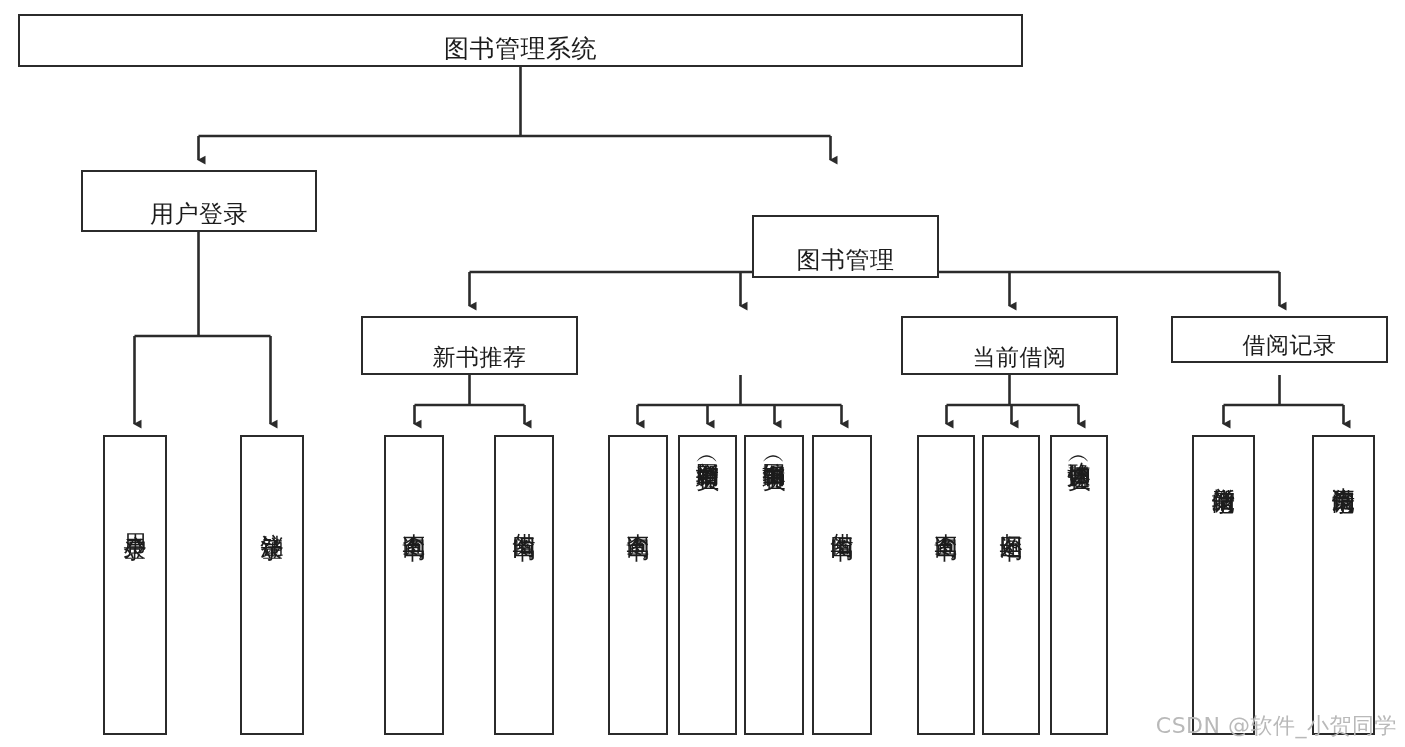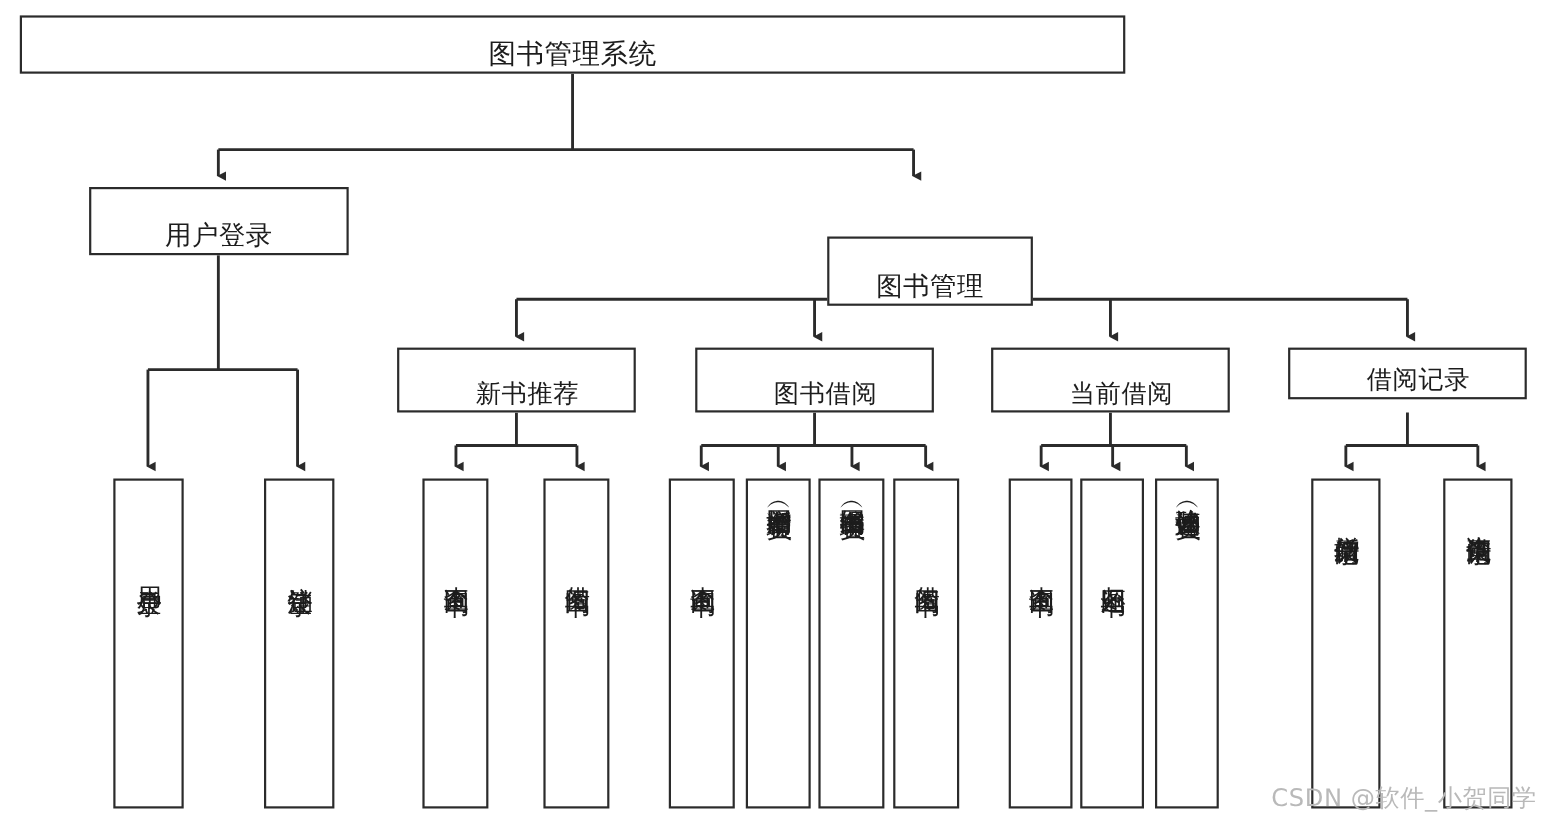--- a/index.html
+++ b/index.html
@@ -137,23 +137,20 @@
   </div>
 
   <div class="node lvl2" style="left:752px; top:171px; width:187px; height:63px;margin-top:44px;">
     <span>图书管理</span>
   </div>
 
   <div class="node lvl3" style="left:361px; top:316px; width:217px; height:59px;">
     <span>新书推荐</span>
   </div>
 
-  <div class="node lvl3" style="left:632px; top:316px; width:217px; height:59px;">
-    <span>图书借阅</span>
-  </div>
 
   <div class="node lvl3" style="left:901px; top:316px; width:217px; height:59px;">
     <span>当前借阅</span>
   </div>
 
   <div class="node lvl3" style="left:1171px; top:316px; width:217px; height:47px;">
     <span>借阅记录</span>
   </div>
 
   <div class="node leaf" style="left:103px; top:435px; width:64px; height:300px; padding-top:78px;">

